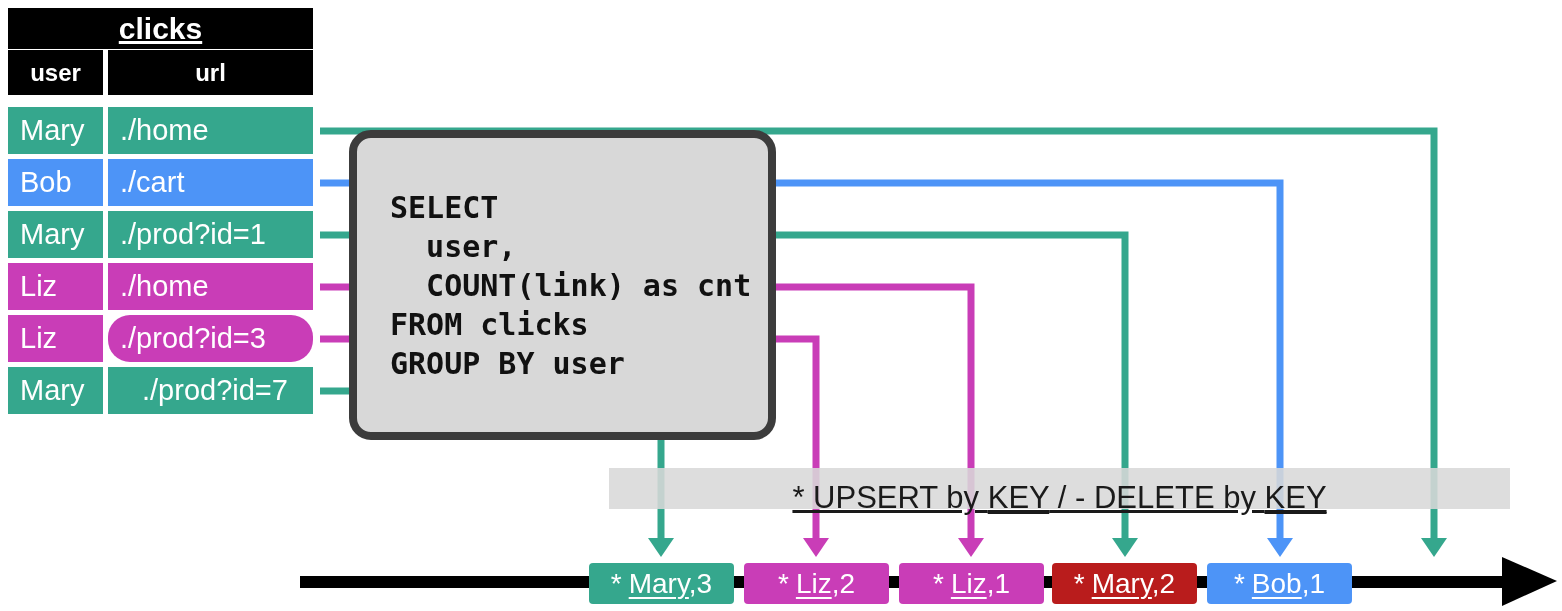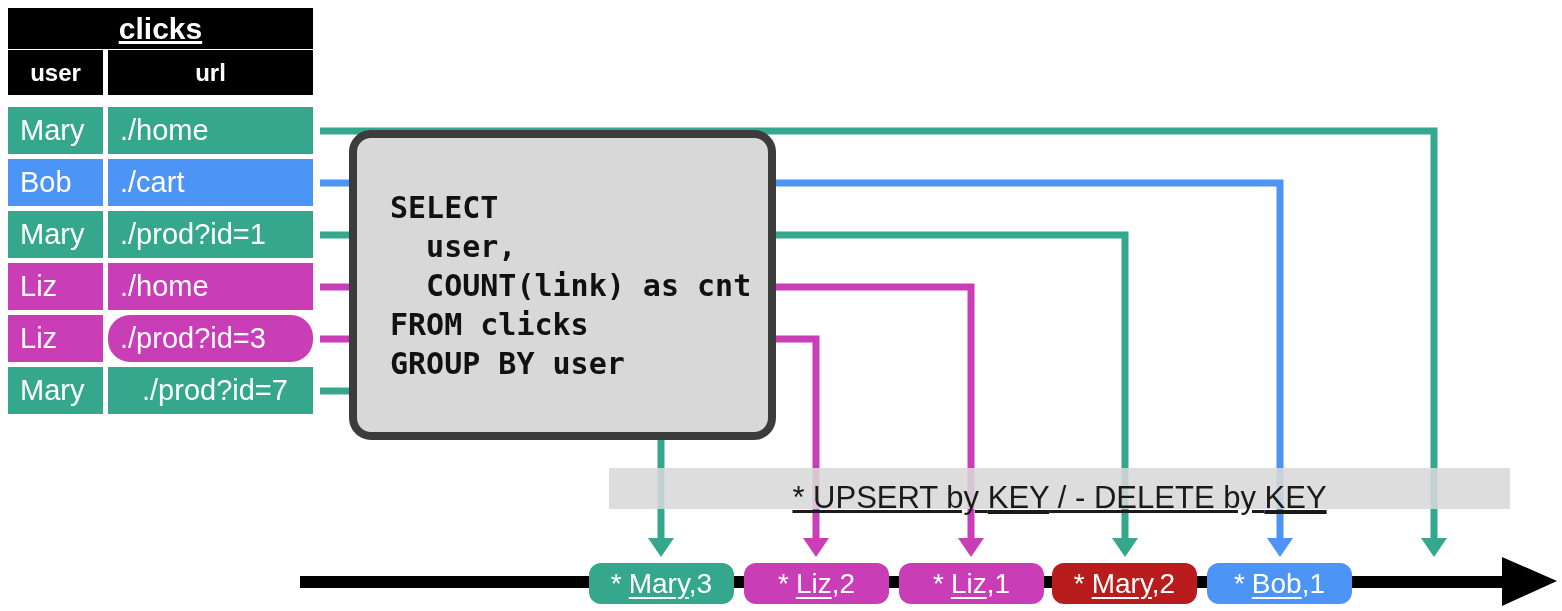--- a/index.html
+++ b/index.html
@@ -27,21 +27,21 @@
                font-weight:700;font-size:30px;line-height:39px;color:var(--sql_text);
                white-space:pre;}
 
   
   .banner{left:609px;top:468px;width:901px;height:41px;background:var(--banner_bg);
           color:var(--banner_text);font-size:31px;line-height:59px;text-align:center;
           z-index:3;text-decoration:underline;}
   .banner .u{text-decoration:underline;text-underline-offset:4px;text-decoration-thickness:2px;}
 
   
-  .badge{top:563px;width:145px;height:41px;border-radius:12px;color:#ffffff;
+  .badge{top:563px;width:145px;height:41px;border-radius:4px;color:#ffffff;
          font-size:28px;line-height:41px;text-align:center;z-index:4;}
   .badge .marker{margin-right:7px;}
   .badge .u{text-decoration:underline;text-underline-offset:4px;text-decoration-thickness:2px;}
 </style>
 </head>
 <body>
 
 <div class="canvas">
 
   <svg class="wires" width="1562" height="611" viewBox="0 0 1562 611">

